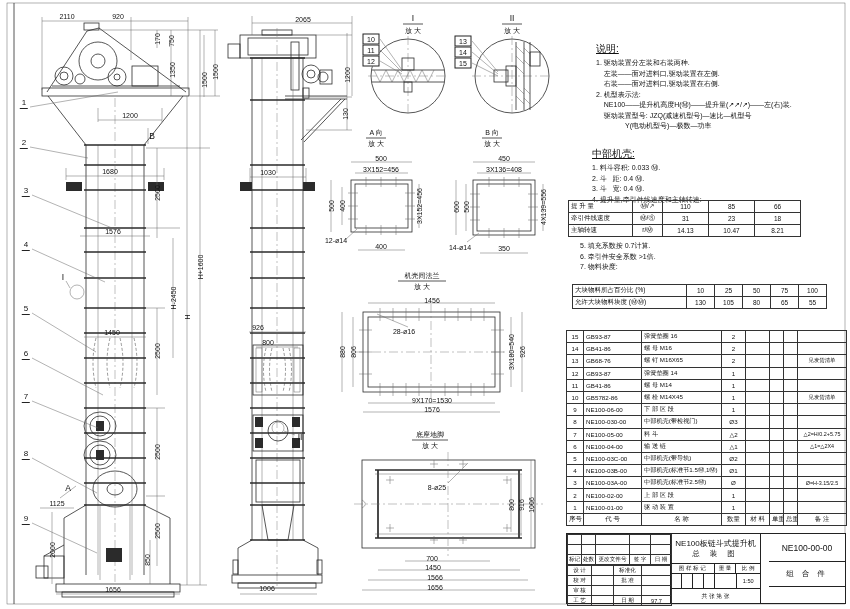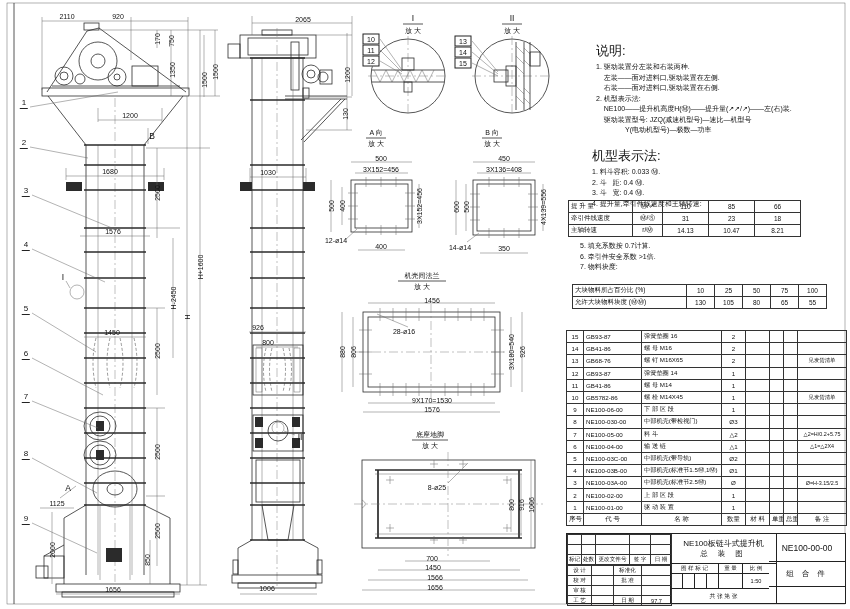--- a/index.html
+++ b/index.html
@@ -14,21 +14,21 @@
   svg .dimline{stroke:#666;stroke-width:.5;}
   svg .dash{stroke-dasharray:3 2;stroke-width:.55;stroke:#444;}
   .dim{position:absolute;font-size:7px;line-height:1;white-space:pre;transform:translate(-50%,-50%);}
   .dim.rot{transform:translate(-50%,-50%) rotate(-90deg);}
   .dim.big{font-size:8.5px;}
   .dim.dt{font-size:7px;letter-spacing:0;}
   .dim.balloon{font-size:8px;border-bottom:1px solid #222;padding:0 2px 1px 2px;}
   .dim.boxed{border:1px solid #222;background:#fff;width:15px;text-align:center;font-size:7px;padding:1px 0;}
   .panel{position:absolute;font-size:7px;}
   .note-line{line-height:1.5;white-space:pre;}
-  .ptitle{font-size:13px;margin-bottom:2px;white-space:pre;}
+  .ptitle{font-size:10px;margin-bottom:2px;white-space:pre;text-decoration:underline;}
   table{border-collapse:collapse;table-layout:fixed;}
   td{border:1px solid #333;font-size:6.5px;padding:0 2px;text-align:center;height:11px;overflow:hidden;white-space:nowrap;}
   #cap-table td.lbl,#lump-table td.lbl{text-align:left;}
   #parts-table td{height:11.2px;font-size:6.2px;}
   #parts-table td.l{text-align:left;}
   #parts-table td.sm{font-size:5.4px;}
   #parts-table tr.hdr td{font-size:6.4px;}
   .tb{position:absolute;left:566px;top:533px;width:280px;height:71px;border:1.3px solid #222;box-sizing:border-box;background:#fff;}
   .tb .col{position:absolute;top:0;height:100%;box-sizing:border-box;}
   .tb table td{font-size:5.6px;height:9px;padding:0 1px;}
@@ -343,21 +343,21 @@
         <div class="note-line">    左装——面对进料口,驱动装置在左侧.</div>
         <div class="note-line">    右装——面对进料口,驱动装置在右侧.</div>
         <div class="note-line">2. 机型表示法:</div>
         <div class="note-line">    NE100——提升机高度H(Ⓜ)——提升量(↗↗/↗)——左(右)装.</div>
         <div class="note-line">    驱动装置型号: JZQ(减速机型号)—速比—机型号</div>
         <div class="note-line">               Y(电动机型号)—极数—功率</div>
       </div>
   </div>
 
   <div class="panel" style="left:592px;top:147px;width:252px;">
-    <div class="ptitle">机型表示法:</div>
+    <div class="ptitle">中部机壳:</div>
     <div id="tech-lines">
         <div class="note-line">1. 料斗容积: 0.033 Ⓜ.</div>
         <div class="note-line">2. 斗   距: 0.4 Ⓜ.</div>
         <div class="note-line">3. 斗   宽: 0.4 Ⓜ.</div>
         <div class="note-line">4. 提升量,牵引件线速度和主轴转速:</div>
       </div>
   </div>
 
   <div class="panel" style="left:568px;top:200px;">
     <table id="cap-table" style="width:232px;">
@@ -672,21 +672,21 @@
             </tr>
             <tr>
               <td>工 艺</td>
               <td>&nbsp;</td>
               <td>日 期</td>
               <td>97.7</td>
             </tr>
           </tbody>
       </table>
     </div>
-    <div class="col" style="left:104px;width:106px;border-right:1px solid #222;">
+    <div class="col" style="left:104px;width:90px;border-right:1px solid #222;">
       <div class="tb-title">
         <div class="t1">NE100板链斗式提升机</div>
         <div class="t2">总 装 图</div>
       </div>
       <div class="cellrow" style="height:10px;" id="stamp-header">
           <div style="width: 48px;">图 样 标 记</div>
           <div style="width: 24px;">重 量</div>
           <div style="width: 26px;">比 例</div>
         </div>
       <div class="cellrow" style="height:15px;">

